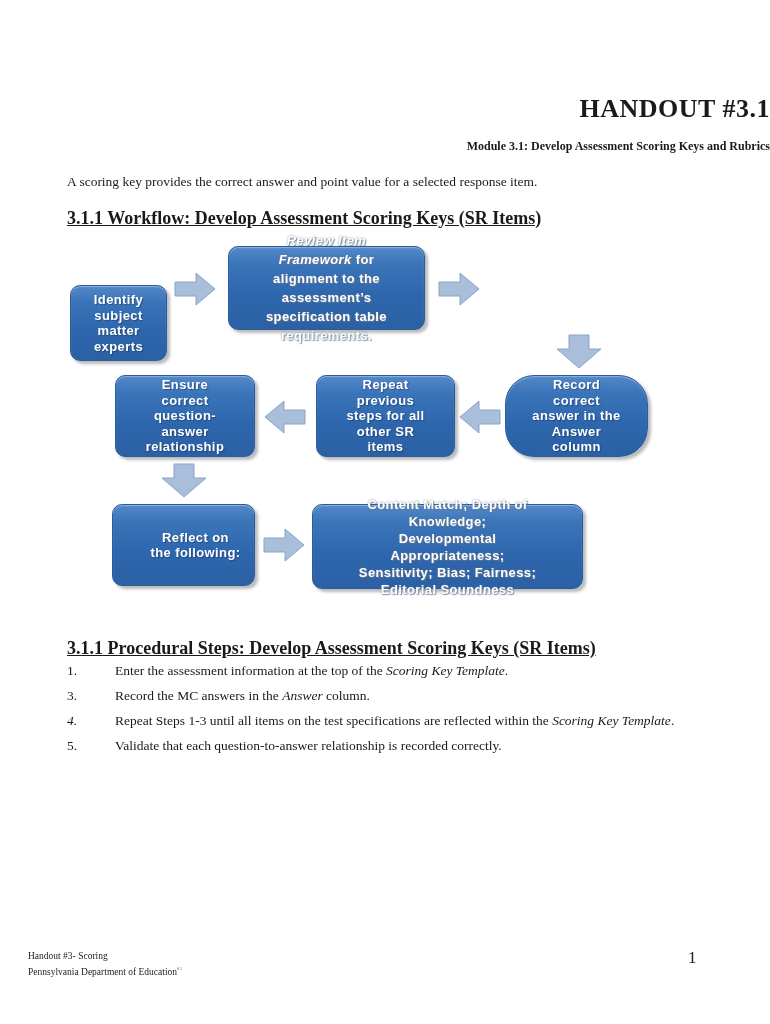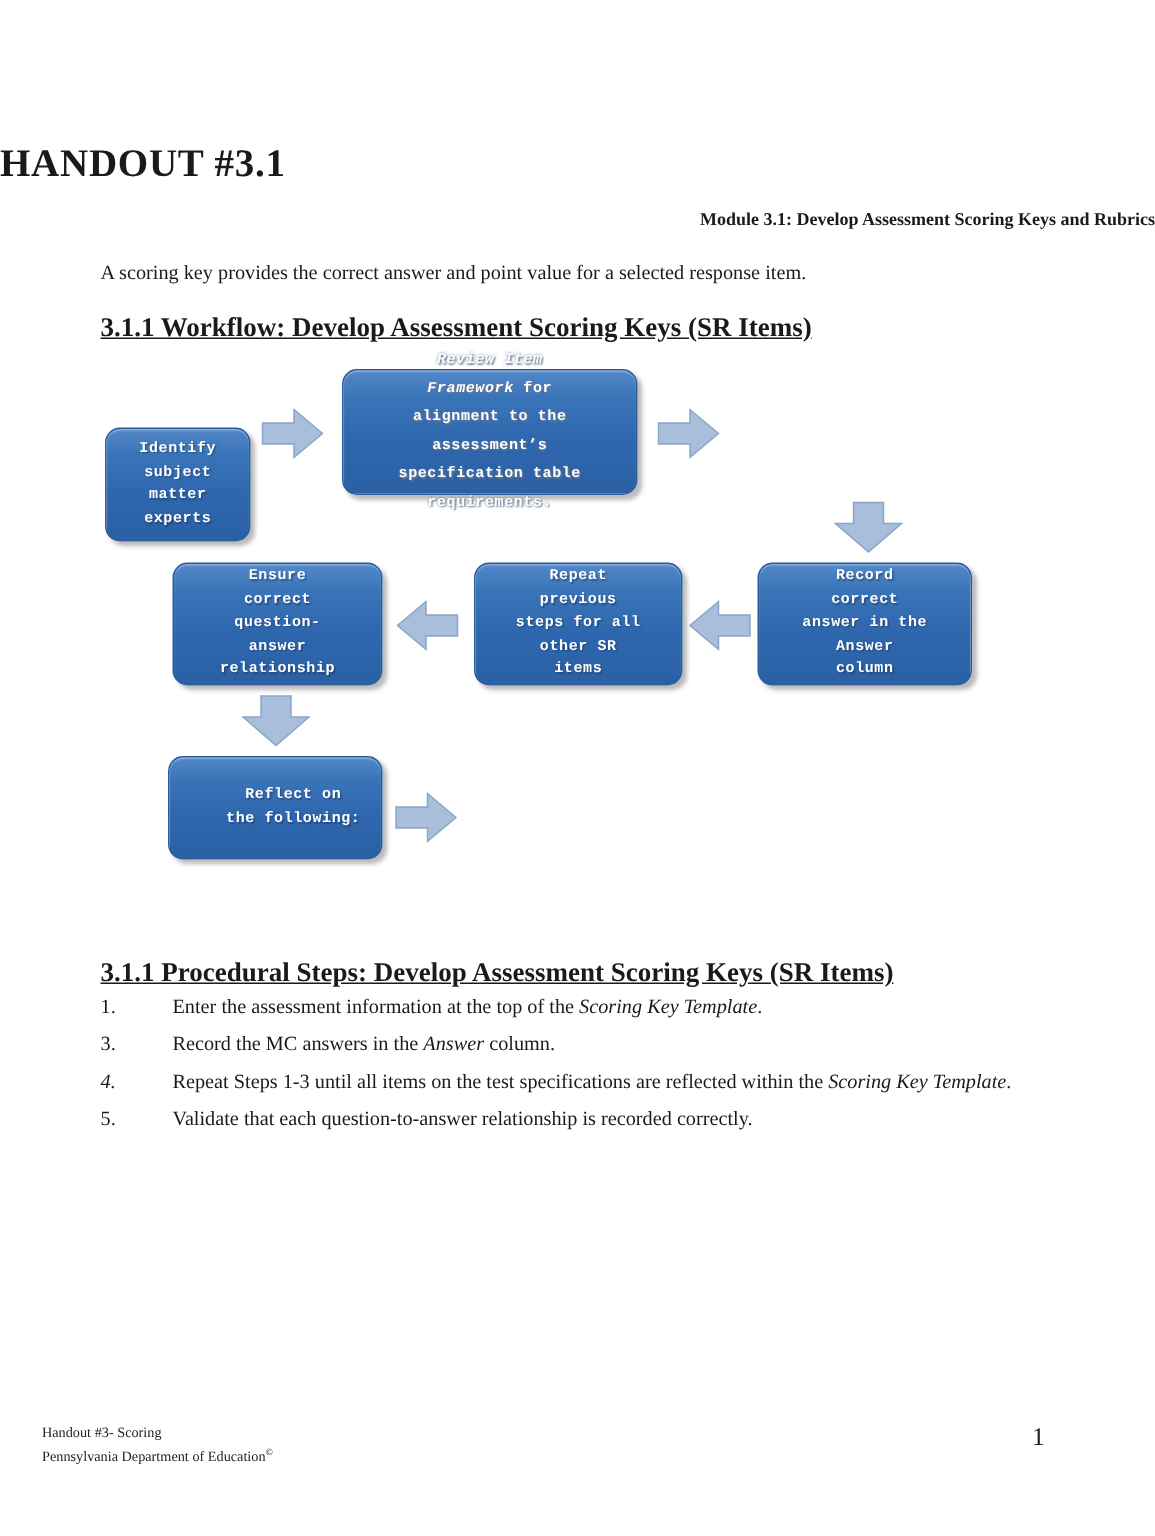--- a/index.html
+++ b/index.html
@@ -9,21 +9,21 @@
     width: 770px;
     height: 1024px;
     background: #ffffff;
     font-family: "Liberation Serif", serif;
     color: #1a1a1a;
     overflow: hidden;
   }
   .doc-title {
     position: absolute;
     top: 94px; left: 0; right: 0;
-    text-align: left;
+    text-align: right;
     font-size: 26px;
     font-weight: bold;
     letter-spacing: 0.5px;
   }
   .doc-subtitle {
     position: absolute;
     top: 139px; left: 0; right: 0;
     text-align: right;
     font-size: 12px;
     font-weight: bold;
@@ -49,42 +49,42 @@
     position: absolute;
     border-radius: 10px;
     background: linear-gradient(180deg, #5388c8 0%, #3a74b8 22%, #2e66ad 60%, #2b60a4 100%);
     border: 1px solid #2a5c9c;
     box-shadow: 3px 3px 3px rgba(130,130,130,0.55), inset 0 1px 1px rgba(255,255,255,0.35);
     display: flex;
     align-items: center;
     justify-content: center;
     text-align: center;
     color: #ffffff;
-    font-family: Liberation Mono, monospace;
-    font-weight: bold;
-    font-size: 10px;
+    font-family: Liberation Sans, sans-serif;
+    font-weight: bold;
+    font-size: 13px;
     line-height: 15.5px;
     letter-spacing: 0.4px;
     white-space: pre-line;
     text-shadow: 1px 1px 1px rgba(20,40,70,0.45);
   }
   .fbox .em { font-style: italic; }
   .ghost {
     line-height: 19px;
     overflow: visible;
     text-shadow: 0 0 2px rgba(105,122,148,0.95), 1px 1px 1px rgba(105,122,148,0.75);
   }
   .ghost8 { line-height: 17px; text-shadow: 0 0 2px rgba(105,122,148,0.95), 1px 1px 1px rgba(105,122,148,0.75); }
   .fb1 { left: 70px;  top: 250px; width: 97px;  height: 76px; margin-top: 35px; }
   .fb2 { left: 228px; top: 246px; width: 197px; height: 84px; }
   .fb3 { left: 486px; top: 246px; width: 168px; height: 84px; }
-  .fb4 { left: 505px; top: 375px; width: 143px; height: 82px; }
+  .fb4 { left: 505px; top: 375px; width: 143px; height: 82px; border-radius: 29px; }
   .fb5 { left: 316px; top: 375px; width: 139px; height: 82px; }
   .fb6 { left: 115px; top: 375px; width: 140px; height: 82px; }
-  .fb7 { left: 112px; top: 504px; width: 143px; height: 69px; padding-left: 24px; }
+  .fb7 { left: 112px; top: 504px; width: 143px; height: 82px; padding-left: 24px; }
   .fb8 { left: 312px; top: 504px; width: 271px; height: 85px; }
   .farrow { position: absolute; }
   .ar1 { left: 174px; top: 271px; }
   .ar2 { left: 438px; top: 271px; }
   .ad1 { left: 556px; top: 334px; }
   .al1 { left: 459px; top: 399px; }
   .al2 { left: 264px; top: 399px; }
   .ad2 { left: 161px; top: 463px; }
   .ar3 { left: 263px; top: 527px; }
   .flip { transform: scaleX(-1); }
@@ -180,20 +180,26 @@
         <path d="M13 1 H33 V15 H45 L23 34 L1 15 H13 Z" fill="#a9bedb" stroke="#8aa5c8" stroke-width="1"></path>
       </svg>
 
     <div class="fbox fb7"><span>Reflect on
 the following:</span></div>
 
     <svg class="farrow ar3" width="42" height="36" viewBox="0 0 42 36">
         <path d="M1 11 H22 V2 L41 18 L22 34 V25 H1 Z" fill="#a9bedb" stroke="#8aa5c8" stroke-width="1"></path>
       </svg>
 
+    <div class="fbox fb8 ghost8"><span>Content Match; Depth of
+Knowledge;
+Developmental
+Appropriateness;
+Sensitivity; Bias; Fairness;
+Editorial Soundness</span></div>
 
   </div>
 
   <div class="section-heading h-steps">3.1.1 Procedural Steps: Develop Assessment Scoring Keys (SR Items)</div>
 
   <div class="steps">
     <div class="step"><span class="num">1.</span><span>Enter the assessment information at the top of the </span><span class="em">Scoring Key Template</span><span>.</span></div>
     <div class="step"><span class="num">3.</span><span>Record the MC answers in the </span><span class="em">Answer</span><span> column.</span></div>
     <div class="step"><span class="num it">4.</span><span>Repeat Steps 1-3 until all items on the test specifications are reflected within the </span><span class="em">Scoring Key Template</span><span>.</span></div>
     <div class="step"><span class="num">5.</span><span>Validate that each question-to-answer relationship is recorded correctly.</span><span class="em"></span><span></span></div>

